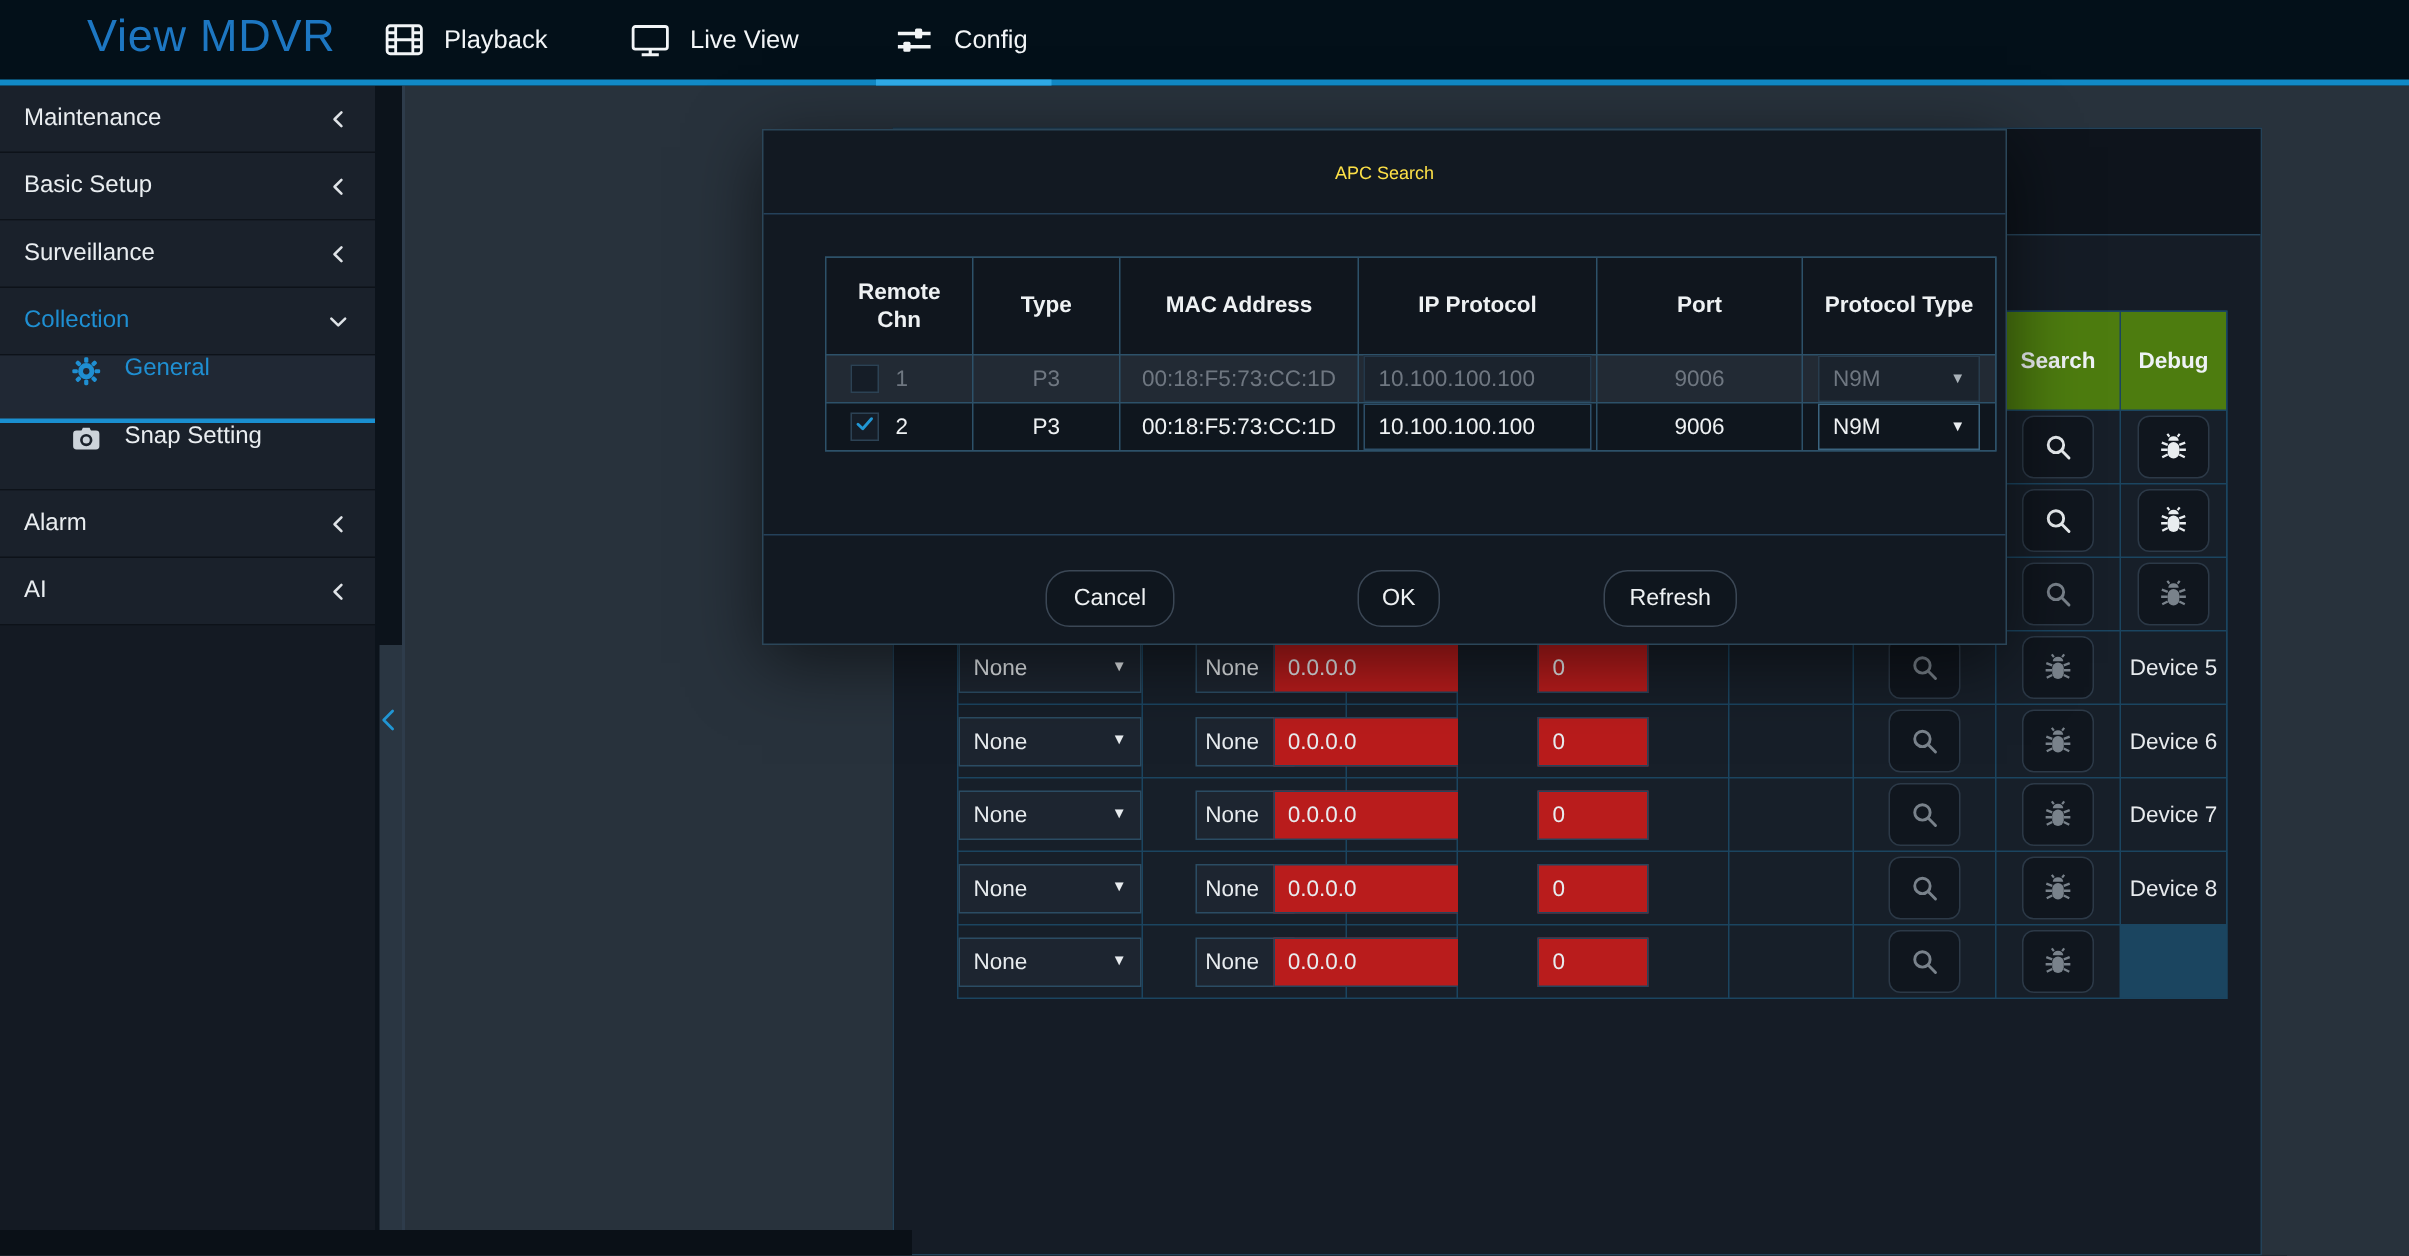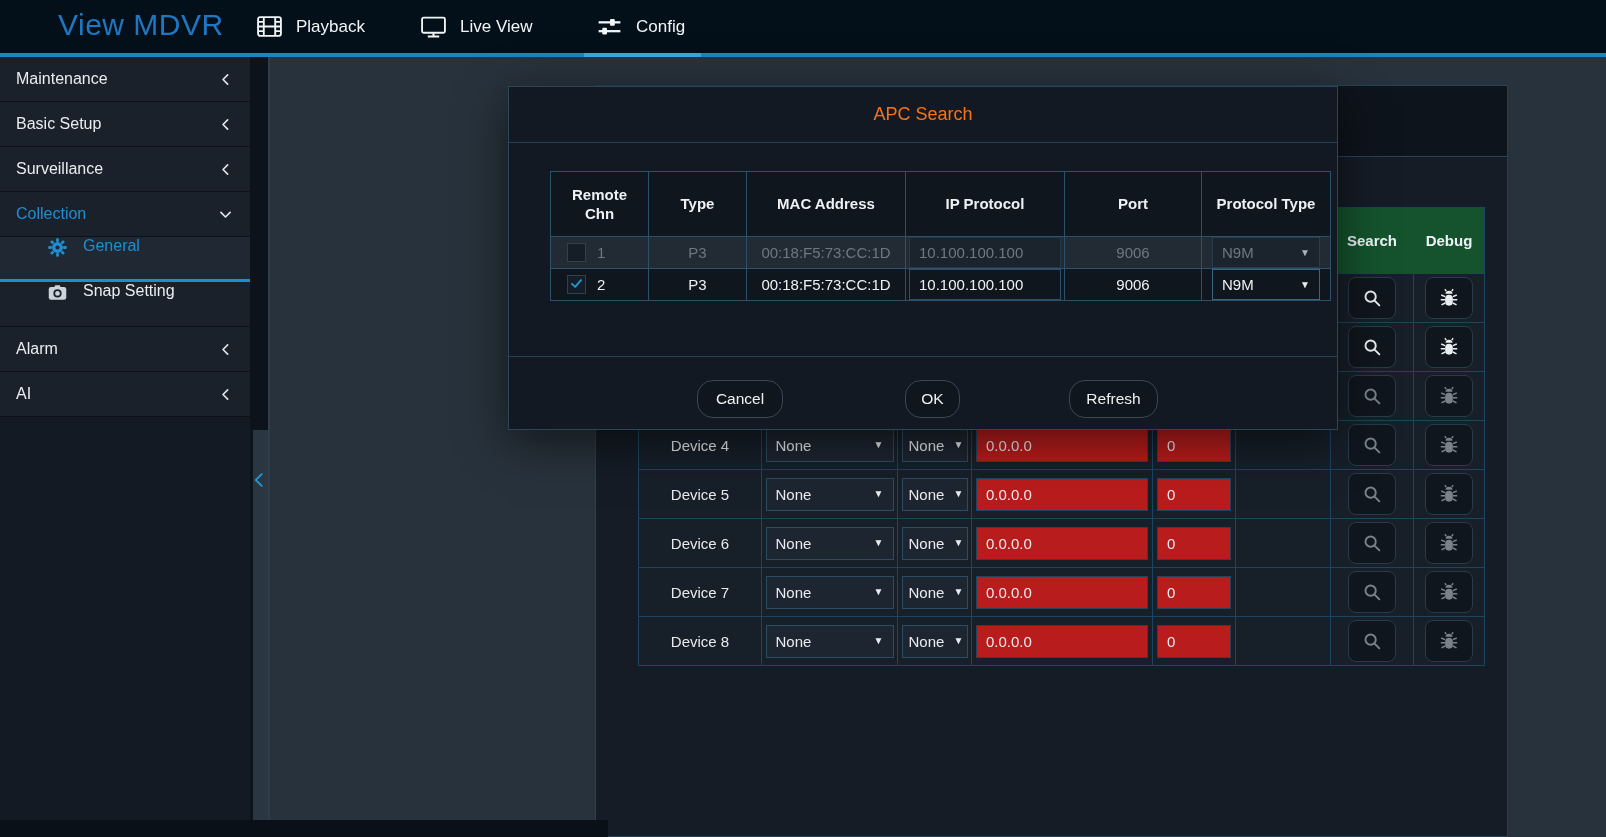--- a/index.html
+++ b/index.html
@@ -39,41 +39,41 @@
   
   .main-edge{position:absolute;left:268px;top:57px;width:2px;height:763px;background:#33465a;opacity:.5;}
   .card{position:absolute;left:595px;top:85px;width:913px;height:752px;background:#151c26;
     border:1px solid #234259;box-sizing:border-box;z-index:4;}
   .card-header{height:70px;background:#0e141c;border-bottom:1px solid #27455c;}
   
   .dtable{position:absolute;left:638px;top:207px;z-index:5;display:grid;
     grid-template-columns:122px 135px 73px 180px 82px 94px 82px 70px;
     gap:1px;background:#1b4560;border:1px solid #1b4560;}
   .dcell{background:#171f29;height:48px;display:flex;align-items:center;justify-content:center;font-size:15px;}
-  .dhead{height:65px;background:#14532d;font-weight:bold;font-size:15px;color:#eef2f5;text-align:right;}
+  .dhead{height:65px;background:#4d7c0f;font-weight:bold;font-size:15px;color:#eef2f5;text-align:right;}
   .dname{color:#e8ebee;}
   .selectbox{height:33px;box-sizing:border-box;background:#1d2530;border:1px solid #2b4c63;
     display:flex;align-items:center;color:#e8ecef;font-size:15px;cursor:pointer;}
   .sel-wide{width:128px;justify-content:space-between;padding:0 9px;}
   .sel-narrow{width:66px;padding:0 3px 0 6px;justify-content:space-between;}
   .arrow{font-size:10px;color:#e8ecef;line-height:1;}
   .tinput{height:33px;box-sizing:border-box;background:#b91c1c;border:1px solid #25445c;
     color:#e8ecef;font-size:15px;padding:0 9px;font-family:"Liberation Sans",sans-serif;outline:none;}
   .ipin{width:172px;}
   .portin{width:74px;}
   .iconbtn{width:48px;height:42px;border-radius:8px;border:1px solid #2c3947;background:#10161e;
     display:flex;align-items:center;justify-content:center;cursor:pointer;padding:0;}
   .iconbtn svg{width:22px;height:22px;display:block;}
   .ic-bright{color:#e9edf0;}
   .ic-dim{color:#79828b;}
   
   .modal{position:absolute;left:508px;top:86px;width:830px;height:344px;background:#121922;
     border:1px solid #2b4659;box-sizing:border-box;z-index:30;box-shadow:0 12px 45px rgba(0,0,0,.55);}
   .modal-h{height:55px;border-bottom:1px solid #24415a;display:flex;align-items:center;justify-content:center;
-    font-size:18px;color:#f97316;}
+    font-size:12px;color:#fde047;}
   .mtable{position:absolute;left:41px;top:84px;display:grid;
     grid-template-columns:97px 97px 158px 158px 136px 128px;
     gap:1px;background:#2d5169;border:1px solid #2d5169;}
   .mcell{display:flex;align-items:center;justify-content:center;font-size:15px;}
   .mhead{height:64px;background:#10161e;font-weight:bold;color:#eef1f3;text-align:center;line-height:1.3;padding:0 14px;}
   .mrow-off{background:#222a34;color:#6f7781;}
   .mrow-on{background:#0f161e;color:#eef1f3;}
   .chncell{justify-content:flex-start;padding-left:16px;gap:11px;}
   .cb{width:19px;height:19px;box-sizing:border-box;border:1px solid #2c4254;background:#151d27;
     display:flex;align-items:center;justify-content:center;cursor:pointer;}
@@ -359,21 +359,20 @@
         <span>
           <svg viewBox="0 0 24 24" fill="none">
             <path d="M9 4.5 L7.5 2.5 M15 4.5 L16.5 2.5" stroke="currentColor" stroke-width="1.6"></path>
             <path d="M8.2 7.4 a3.8 3.2 0 0 1 7.6 0 Z" fill="currentColor"></path>
             <rect x="7.8" y="8.4" width="8.4" height="12" rx="4.2" fill="currentColor"></rect>
             <path d="M7.8 10.5 L3.5 8.8 M7.8 14 H3 M7.8 17.5 L3.8 19.5 M16.2 10.5 L20.5 8.8 M16.2 14 H21 M16.2 17.5 L20.2 19.5" stroke="currentColor" stroke-width="1.7"></path>
           </svg>
         </span>
       </button>
     </div>
-    <div class="dcell dname">Device 4</div>
     <div class="dcell">
       <div class="selectbox sel-wide">
         <span>None</span>
         <span class="arrow">▼</span>
       </div>
     </div>
     <div class="dcell">
       <div class="selectbox sel-narrow">
         <span>None</span>
         <span class="arrow">▼</span>

